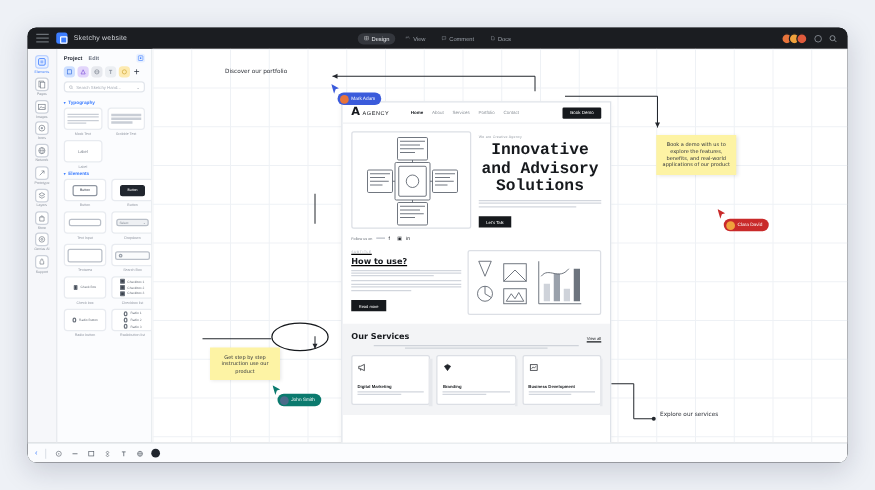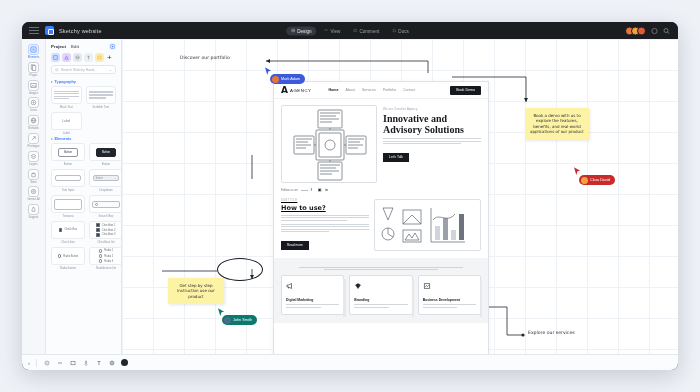--- a/index.html
+++ b/index.html
@@ -221,21 +221,21 @@
   }
 
   .hero { display:flex; padding: 6px 7px 0; gap:6px; }
   .hero-left { width:96px; }
   .hero-art {
     width:100%; height:78px; border:.8px solid #dcdfe5; border-radius:2px;
     position:relative; overflow:hidden; background:#fff;
   }
   .hero-right { flex:1; padding-top:2px; }
   .eyebrow { font-size:2.8px; color:#9aa0a8; letter-spacing:.2px; }
-  .hero-h1 { font-size:10px; font-weight:bold; color:#16191d; line-height:1.12; margin:2px 0 3px; font-family:Liberation Serif, serif;}
+  .hero-h1 { font-size:13px; font-weight:bold; color:#16191d; line-height:1.12; margin:2px 0 3px; font-family:Liberation Mono, monospace;text-align:center;}
   .para { display:flex; flex-direction:column; gap:1.6px; }
   .para i { display:block; height:.9px; background:#d2d6dd; }
   .talk-btn {
     margin-top:4px; display:inline-block; background:#16191d; color:#fff;
     font-size:3.4px; padding:2.5px 6px;
   }
   .follow {
     display:flex; align-items:center; gap:3px;
     padding: 5px 7px 0; font-size:3px; color:#6f757d;
   }
@@ -768,20 +768,24 @@
                   <rect x="68" y="18" width="5" height="22" fill="#9aa1ab" stroke="none"></rect>
                   <rect x="76" y="30" width="5" height="10" fill="#cfd3da" stroke="none"></rect>
                   <rect x="84" y="14" width="5" height="26" fill="#6d747e" stroke="none"></rect>
                   <path d="M58 20c6-8 14 4 22-6"></path>
                 </g>
               </svg>
             </div>
           </div>
 
           <div class="services">
+            <div class="svc-head">
+              <span class="svc-title">Our Services</span>
+              <span class="svc-viewall">View all</span>
+            </div>
             <div class="svc-sub">
                 <i></i>
                 <i style="width:70%"></i>
               </div>
             <div class="svc-cards">
               <div class="svc-card">
                 <svg class="svc-ic" viewBox="0 0 16 16">
                     <path d="M2 6v4h3l6 3V3L5 6z" fill="none" stroke="currentColor" stroke-width="1.2"></path>
                     <path d="M5 10v3" stroke="currentColor" stroke-width="1.2"></path>
                   </svg>

